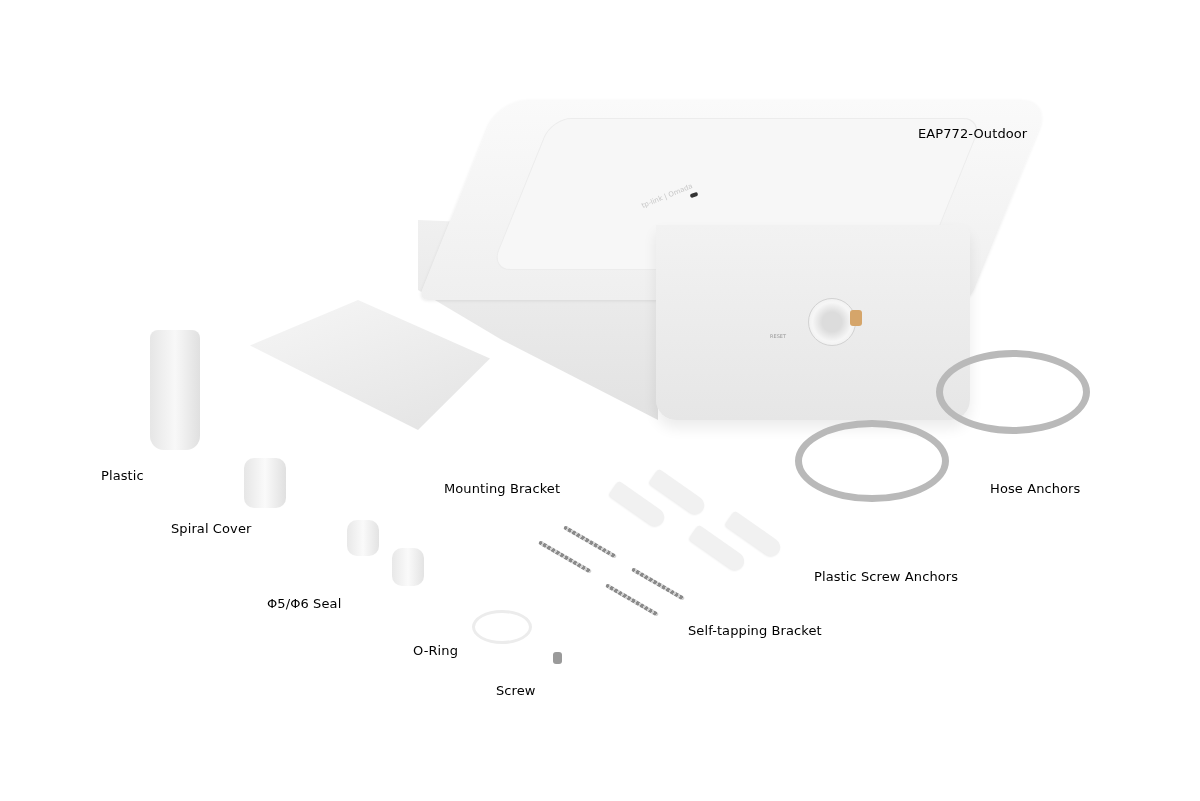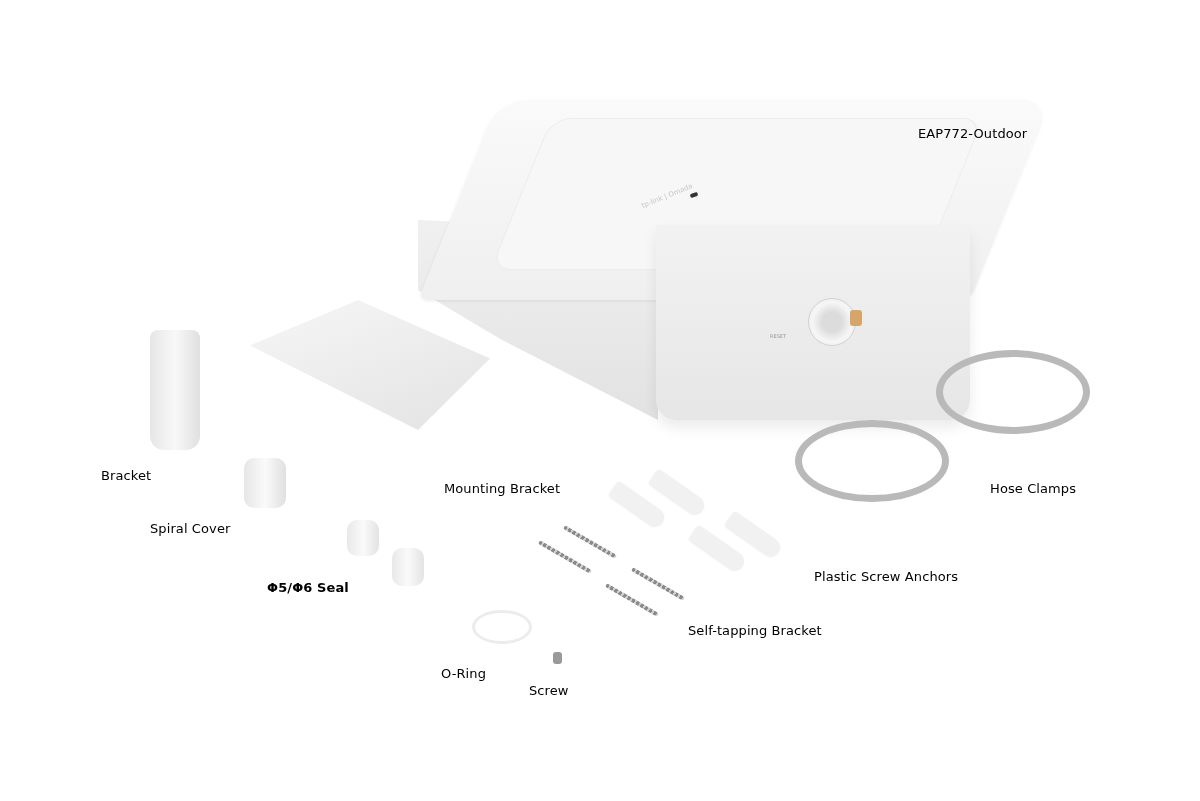--- a/index.html
+++ b/index.html
@@ -45,38 +45,38 @@
   <div class="port"></div>
   <div class="gold"></div>
   <div class="reset">RESET</div>
 </div>
 <div class="label" style="left:918px; top:126px;">EAP772-Outdoor</div>
 
 <div class="mount"></div>
 <div class="label" style="left:444px; top:443px;margin-top:38px;">Mounting Bracket</div>
 
 <div class="small-bracket"></div>
-<div class="label" style="left:101px; top:468px;">Bracket</div>
+<div class="label" style="left:101px; top:468px;">Plastic</div>
 
 <div class="spiral"></div>
-<div class="label" style="left:150px; top:521px;">Spiral Cover</div>
+<div class="label" style="left:171px; top:521px;">Spiral Cover</div>
 
 <div class="seal1"></div>
 <div class="seal2"></div>
-<div class="label" style="left:267px; top:580px;font-weight:bold;">Φ5/Φ6 Seal</div>
+<div class="label" style="left:267px; top:596px;">Φ5/Φ6 Seal</div>
 
 <div class="oring"></div>
-<div class="label" style="left:413px; top:666px;margin-left:28px;">O-Ring</div>
+<div class="label" style="left:413px; top:643px;">O-Ring</div>
 
 <div class="tinyscrew"></div>
-<div class="label" style="left:529px; top:683px;text-align:right;">Screw</div>
+<div class="label" style="left:496px; top:683px;text-align:right;">Screw</div>
 
 <div class="clamp" style="left:936px; top:350px; width:140px; height:70px;"></div>
 <div class="clamp" style="left:795px; top:420px; width:140px; height:68px;"></div>
-<div class="label" style="left:990px; top:481px;">Hose Clamps</div>
+<div class="label" style="left:990px; top:481px;">Hose Anchors</div>
 
 <div class="anchor" style="left:608px; top:496px; transform:rotate(35deg);"></div>
 <div class="anchor" style="left:648px; top:484px; transform:rotate(35deg);"></div>
 <div class="anchor" style="left:688px; top:540px; transform:rotate(35deg);"></div>
 <div class="anchor" style="left:724px; top:526px; transform:rotate(35deg);"></div>
 <div class="label" style="left:814px; top:569px;">Plastic Screw Anchors</div>
 
 <div class="screw" style="left:560px; top:540px; width:60px; transform:rotate(30deg);"></div>
 <div class="screw" style="left:535px; top:555px; width:60px; transform:rotate(30deg);"></div>
 <div class="screw" style="left:628px; top:582px; width:60px; transform:rotate(30deg);"></div>

